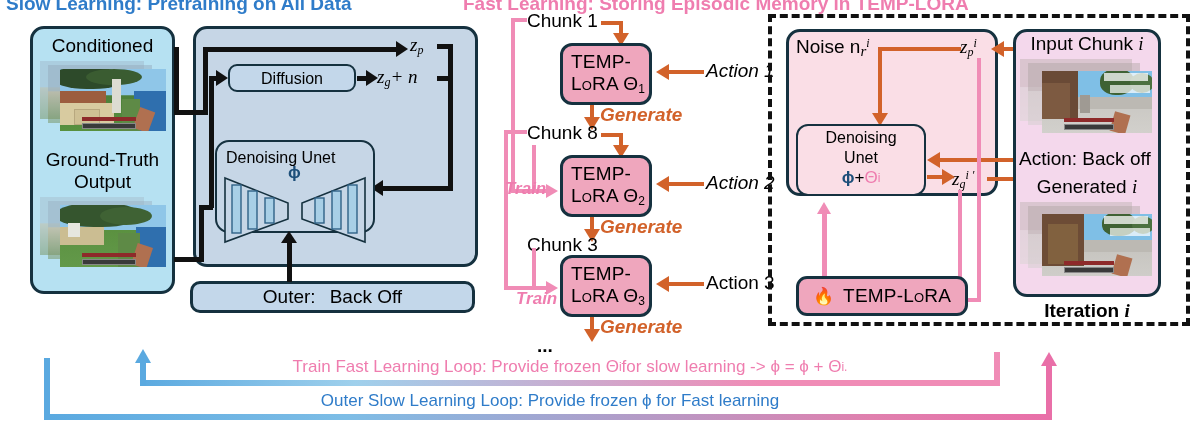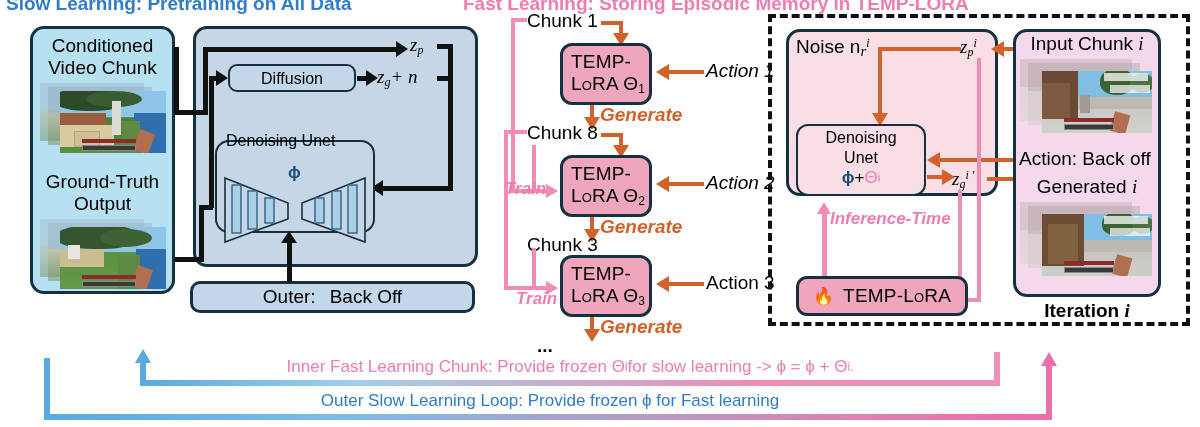--- a/index.html
+++ b/index.html
@@ -67,21 +67,20 @@
 </head>
 <body>
 
 <div class="stage">
 
   <div class="abs title t-slow">Slow Learning: Pretraining on All Data</div>
   <div class="abs title t-fast">Fast Learning: Storing Episodic Memory in TEMP-LORA</div>
 
   <div class="abs rbox blue-light col" style="left:30px;top:26px;width:145px;height:268px;padding-top:6px;">
     <div class="lbl">Conditioned</div>
-    <div class="lbl">Video Chunk</div>
 
     <div class="stack" style="width:126px;height:72px;margin-top:4px;">
       <div class="ghost abs" style="left:0;top:0;width:104px;height:58px;
            background:linear-gradient(180deg,#9fb7c9 0%,#9fb7c9 45%,#b9a98e 46%,#6f8a4e 100%);"></div>
       <div class="ghost abs" style="left:8px;top:4px;width:104px;height:58px;
            background:linear-gradient(180deg,#93a9bb 0%,#93a9bb 45%,#c0b093 46%,#6c874c 100%);"></div>
       <div class="abs" style="left:20px;top:8px;width:106px;height:62px;overflow:hidden;
            background:linear-gradient(180deg,#8fc6e8 0%,#8fc6e8 42%,#4c7f3a 43%,#58913f 100%);">
 
         <div class="abs" style="left:-6px;top:-2px;width:72px;height:22px;background:#2d4a2a;border-radius:40% 60% 50% 50%;"></div>
@@ -153,21 +152,21 @@
   <div class="ln" style="left:357px;top:76px;width:12px;height:5px;"></div>
   <div class="ar ar-r" style="left:366px;top:70px;"></div>
 
   <div class="ln" style="left:437px;top:44px;width:16px;height:5px;"></div>
   <div class="ln" style="left:437px;top:76px;width:16px;height:5px;"></div>
   <div class="ln" style="left:448px;top:44px;width:5px;height:146px;"></div>
   <div class="ln" style="left:381px;top:186px;width:72px;height:5px;"></div>
   <div class="ar ar-l" style="left:371px;top:180px;"></div>
 
   <div class="abs rbox blue-grey" style="left:215px;top:140px;width:160px;height:93px;border-width:2.5px;border-radius:14px;background:#c6d6e6;"></div>
-  <div class="abs lbl-sm" style="left:226px;top:131px;">Denoising Unet</div>
+  <div class="abs lbl-sm" style="left:226px;top:148px;">Denoising Unet</div>
   <div class="abs" style="left:288px;top:163px;font-size:17px;font-weight:bold;color:#1d4f7a;">ϕ</div>
 
   <svg class="abs" width="150" height="70" style="left:220px;top:175px;">
     <polygon points="5,3 68,28 68,44 5,67" fill="#c6d6e6" stroke="#15313f" stroke-width="1.6"></polygon>
     <polygon points="145,3 82,28 82,44 145,67" fill="#c6d6e6" stroke="#15313f" stroke-width="1.6"></polygon>
     <rect x="12" y="10" width="9" height="48" fill="#a8cfe6" stroke="#2f6287" stroke-width="1.4"></rect>
     <rect x="28" y="16" width="9" height="38" fill="#a8cfe6" stroke="#2f6287" stroke-width="1.4"></rect>
     <rect x="45" y="23" width="9" height="25" fill="#a8cfe6" stroke="#2f6287" stroke-width="1.4"></rect>
     <rect x="95" y="23" width="9" height="25" fill="#a8cfe6" stroke="#2f6287" stroke-width="1.4"></rect>
     <rect x="112" y="16" width="9" height="38" fill="#a8cfe6" stroke="#2f6287" stroke-width="1.4"></rect>
@@ -300,21 +299,20 @@
   <div class="ln-o" style="left:987px;top:177px;width:42px;height:4px;"></div>
   <div class="ar aro-r" style="left:1026px;top:171px;"></div>
 
   <div class="ln-p" style="left:977px;top:58px;width:4px;height:244px;"></div>
   <div class="ln-p" style="left:958px;top:190px;width:4px;height:112px;"></div>
   <div class="ln-p" style="left:905px;top:298px;width:76px;height:4px;"></div>
   <div class="ar arp-l" style="left:893px;top:293px;"></div>
 
   <div class="ln-p" style="left:822px;top:212px;width:5px;height:72px;"></div>
   <div class="ar arp-u" style="left:817px;top:202px;"></div>
-  <div class="abs lbl ital-b pinktxt ctr" style="left:830px;top:208px;width:160px;font-size:17px;justify-content:flex-start;">Inference-Time</div>
 
   <div class="abs rbox pink" style="left:796px;top:276px;width:172px;height:40px;border-radius:11px;display:flex;align-items:center;justify-content:center;gap:9px;">
     <span style="font-size:17px;">🔥</span>
     <span class="smallcaps">TEMP-LoRA</span>
   </div>
 
   <div class="abs rbox pink-lilac" style="left:1013px;top:29px;width:148px;height:268px;border-radius:14px;"></div>
 
   <div class="abs lbl ctr" style="left:1013px;top:33px;width:148px;">
     <span>Input Chunk&nbsp;</span>
@@ -368,21 +366,21 @@
       <span class="mathi" style="font-weight:bold;">i</span>
   </div>
 
   <div class="grad-bar" style="left:140px;top:380px;width:860px;height:6px;
               background:linear-gradient(90deg,#5aa9e0 0%,#9fd0ec 25%,#f08cb6 72%,#f08cb6 100%);"></div>
   <div class="grad-bar" style="left:994px;top:352px;width:6px;height:34px;background:#f08cb6;"></div>
   <div class="grad-bar" style="left:140px;top:362px;width:6px;height:24px;background:#5aa9e0;"></div>
   <div class="ar" style="left:135px;top:349px;border-left:8px solid transparent;border-right:8px solid transparent;border-bottom:14px solid #5aa9e0;"></div>
 
   <div class="abs ctr" style="left:150px;top:356px;width:840px;height:22px;color:#ef7daf;font-size:17px;white-space:nowrap;">
-    <span>Inner Fast Learning Chunk: Provide frozen Θ</span>
+    <span>Train Fast Learning Loop: Provide frozen Θ</span>
       <span class="sub" style="font-style:normal;">i</span>
       <span> for slow learning -&gt; ϕ = ϕ + Θ</span>
       <span class="sub" style="font-style:normal;">i.</span>
   </div>
 
   <div class="grad-bar" style="left:44px;top:414px;width:1008px;height:6px;
               background:linear-gradient(90deg,#5aa9e0 0%,#7dbde6 30%,#e080ae 82%,#e96fa8 100%);"></div>
   <div class="grad-bar" style="left:44px;top:358px;width:6px;height:62px;background:#5aa9e0;"></div>
   <div class="grad-bar" style="left:1046px;top:364px;width:6px;height:56px;background:#e96fa8;"></div>
   <div class="ar" style="left:1041px;top:352px;border-left:8px solid transparent;border-right:8px solid transparent;border-bottom:14px solid #e96fa8;"></div>

